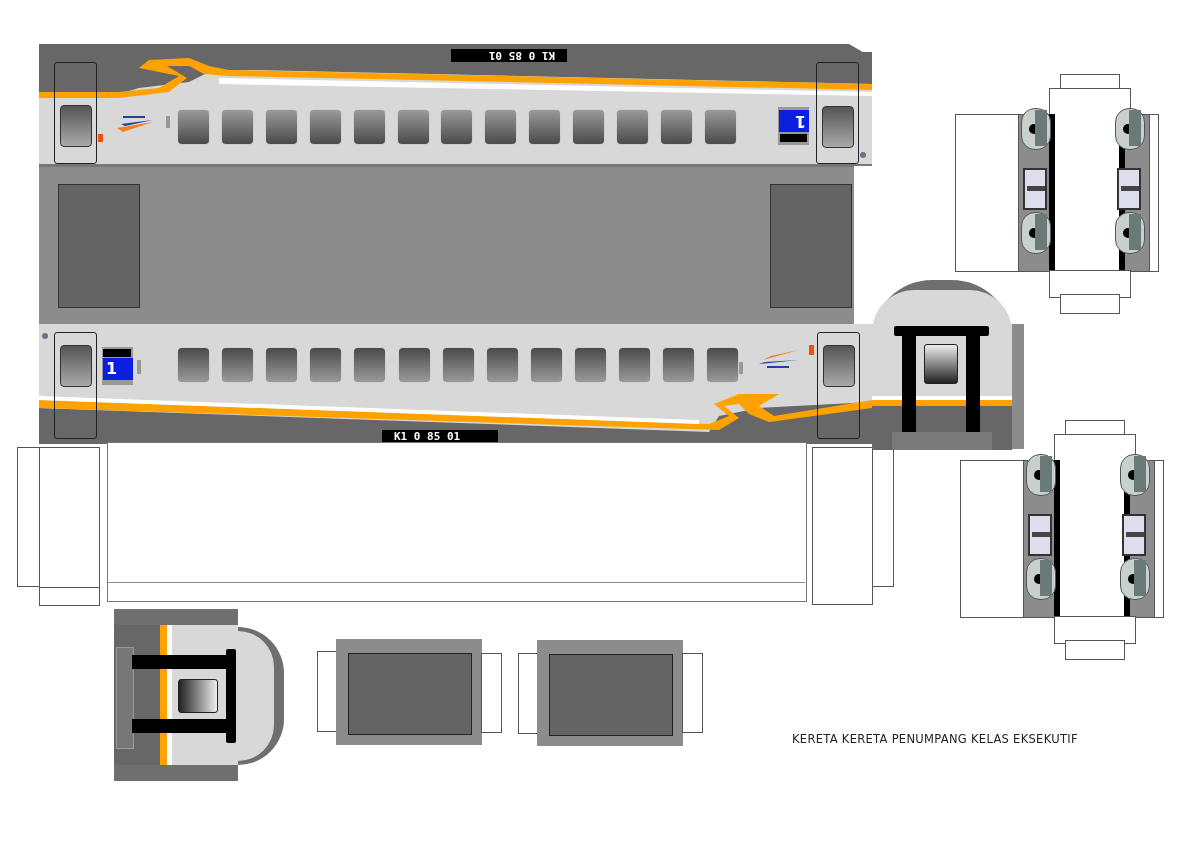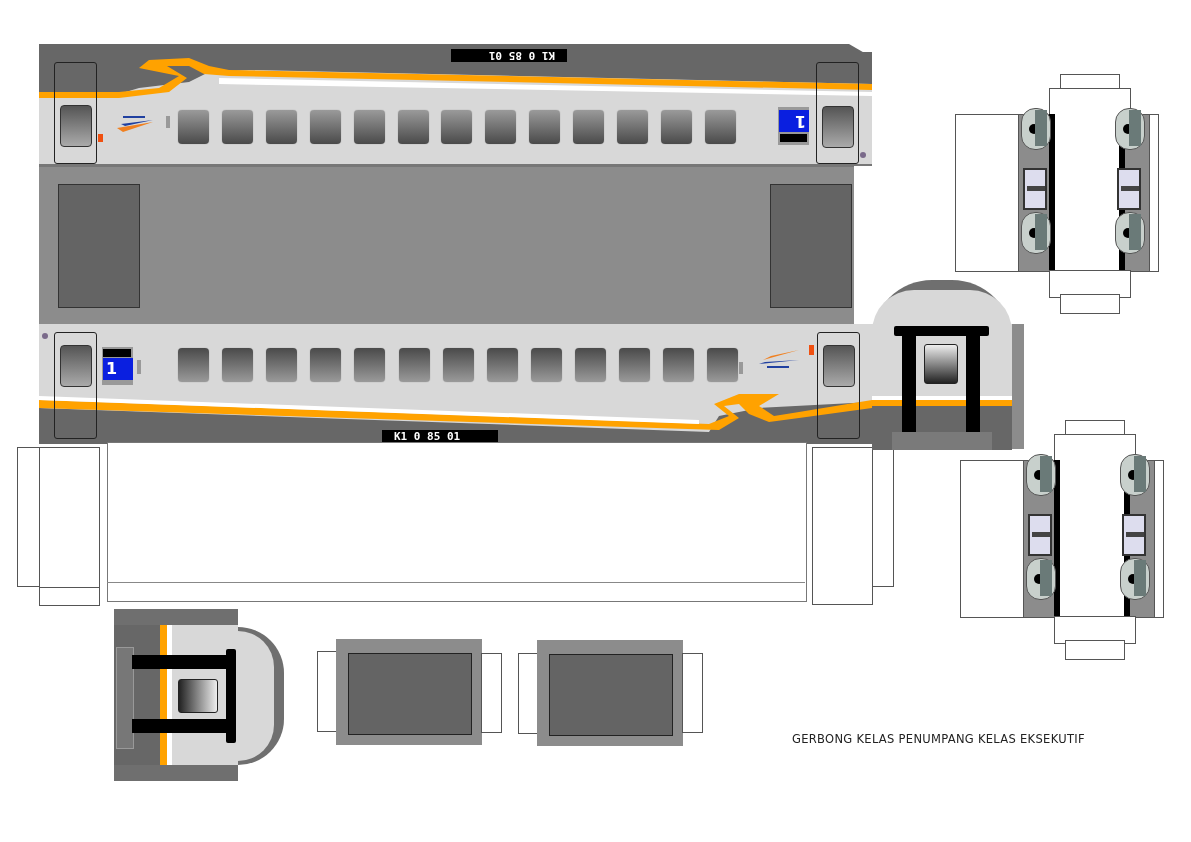--- a/index.html
+++ b/index.html
@@ -232,13 +232,13 @@
 
       <div class="abs" style="left:160px;top:138px;width:28px;height:40px;border-radius:14px;background:#c8d0cc;border:1px solid #555;"></div>
       <div class="abs" style="left:168px;top:154px;width:10px;height:10px;border-radius:50%;background:#000;"></div>
       <div class="abs" style="left:174px;top:140px;width:12px;height:36px;background:#6a7a78;"></div>
 
       <div class="abs" style="left:162px;top:94px;width:24px;height:42px;background:#dde;border:2px solid #333;box-sizing:border-box;"></div>
       <div class="abs" style="left:166px;top:112px;width:18px;height:5px;background:#444;"></div>
 
   </div>
 
-<div class="caption">GERBONG KELAS PENUMPANG KELAS EKSEKUTIF</div>
+<div class="caption">KERETA KERETA PENUMPANG KELAS EKSEKUTIF</div>
 
 </body></html>

